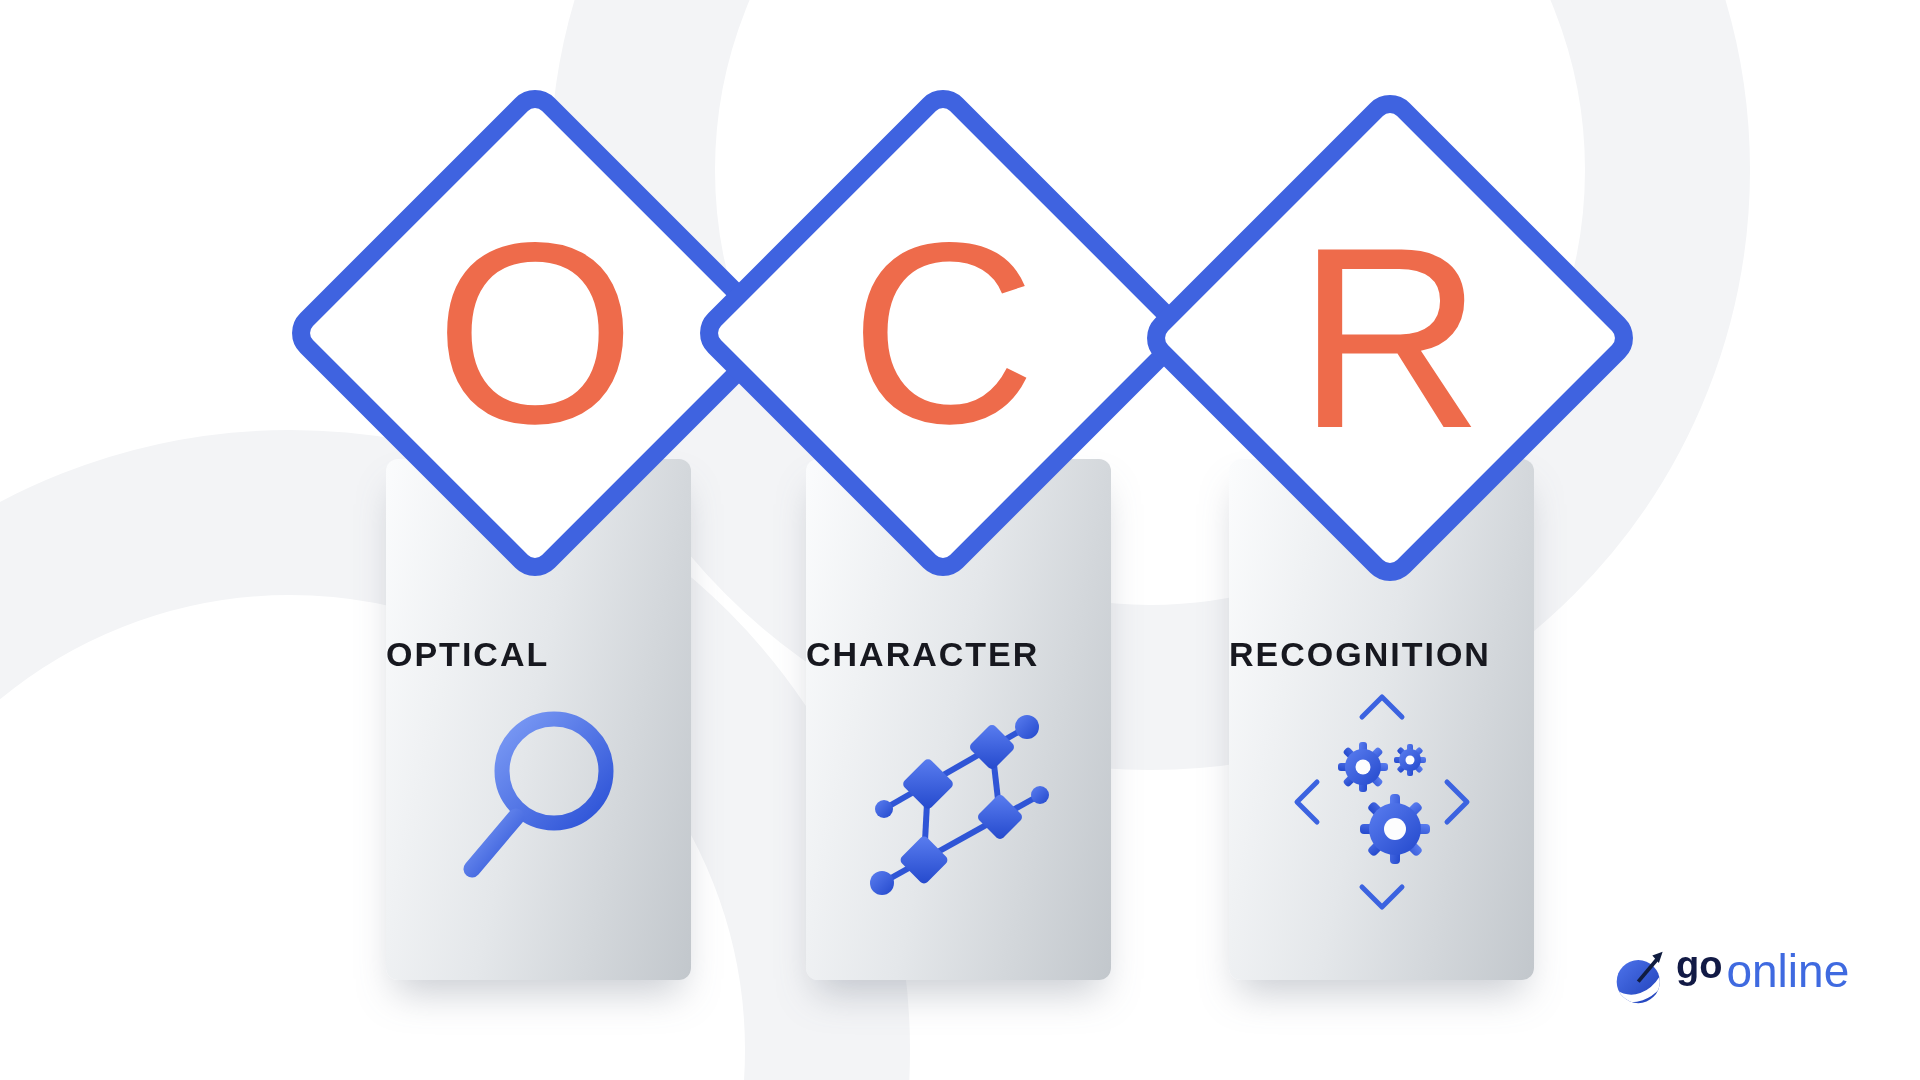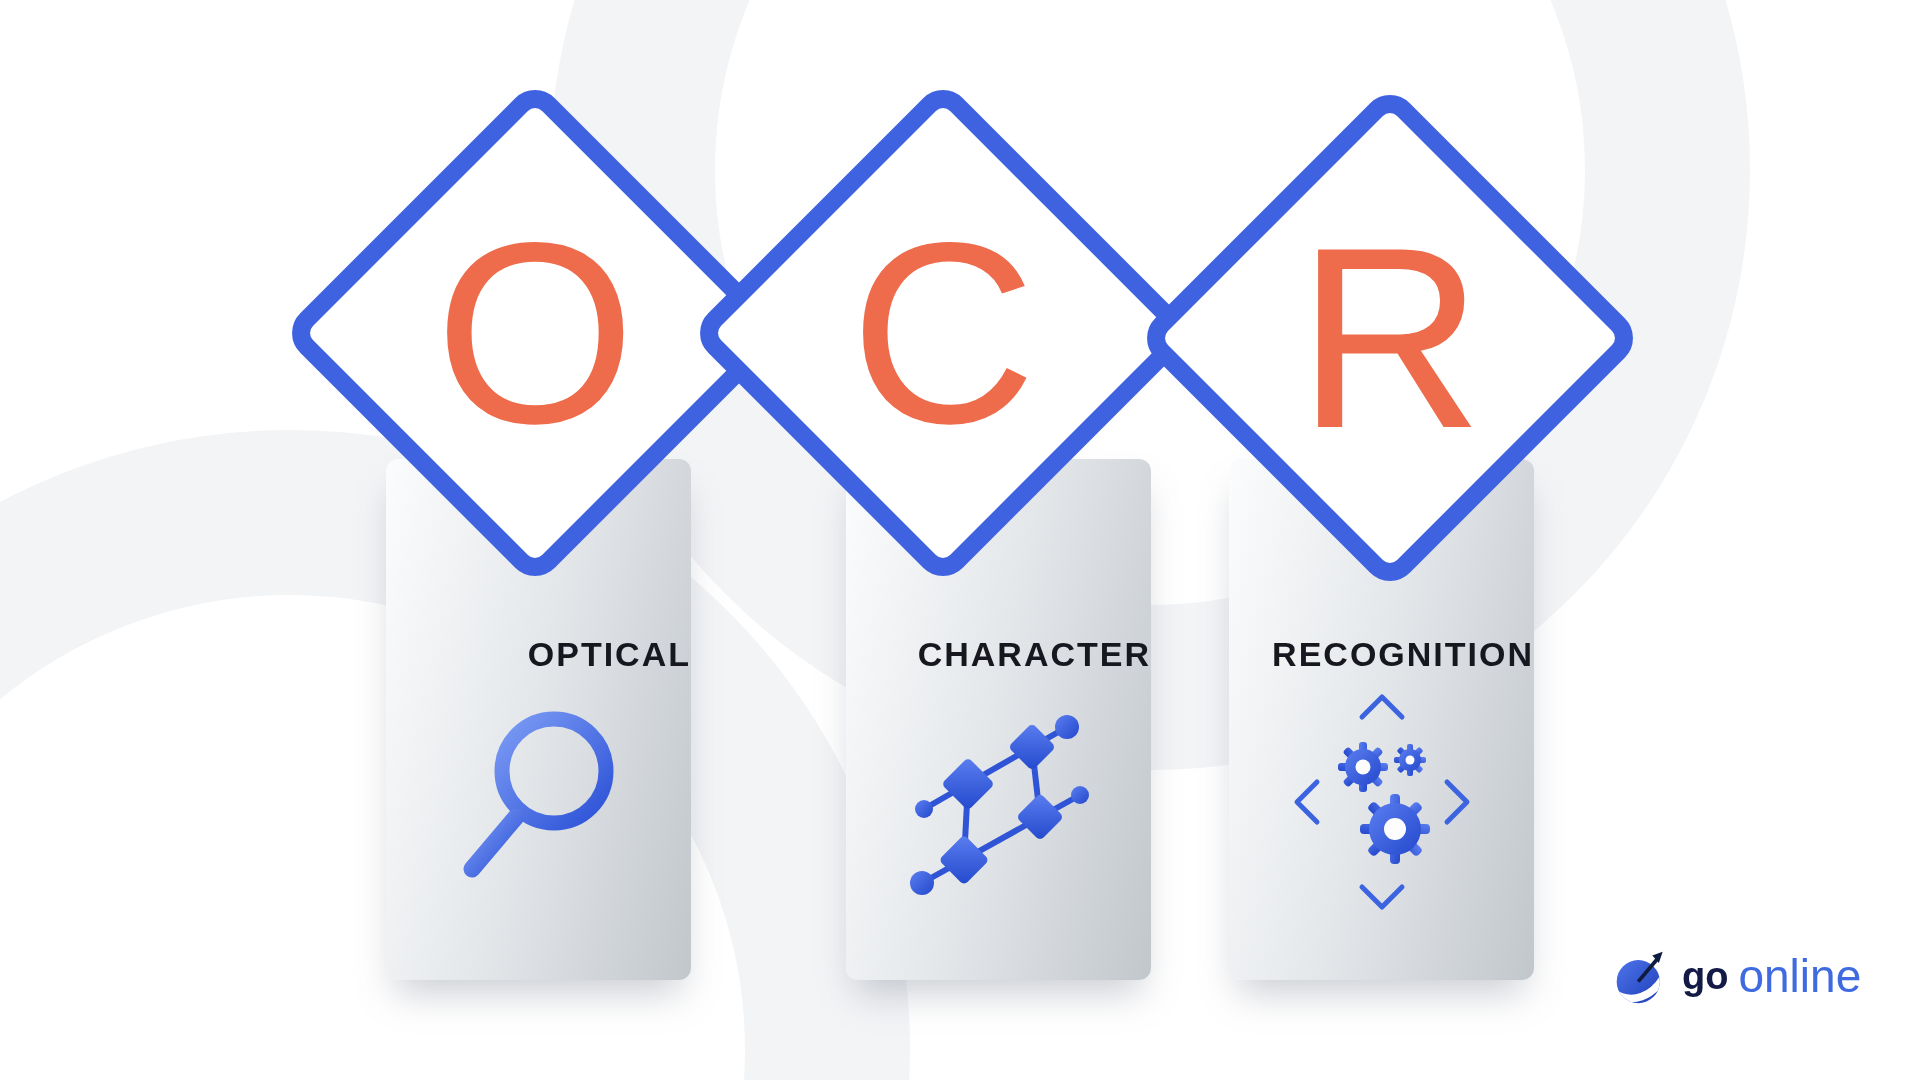--- a/index.html
+++ b/index.html
@@ -17,24 +17,24 @@
   .ring-bottom{width:1240px;height:1240px;left:-330px;top:430px;}
 
   
   .card{
     position:absolute;top:459px;width:305px;height:521px;border-radius:12px;
     background:linear-gradient(102deg,#fbfcfd 0%,#e4e7ea 48%,#c2c7cc 100%);
     box-shadow:0 22px 38px -10px rgba(100,110,125,.35);
     z-index:2;
   }
   .card-1{left:386px;}
-  .card-2{left:846px;text-decoration:underline;}
+  .card-2{left:806px;text-decoration:underline;}
   .card-3{left:1229px;}
   .card-label{
-    position:absolute;top:176px;left:0;width:100%;text-align:right;
+    position:absolute;top:176px;left:0;width:100%;text-align:left;
     font-size:34px;font-weight:600;letter-spacing:2px;color:#17181f;
   }
   .card-icon{
     position:absolute;top:228px;left:50%;transform:translateX(-50%);
     width:210px;height:230px;
   }
 
   
   .diamond{
     position:absolute;width:360px;height:360px;box-sizing:border-box;
@@ -46,21 +46,21 @@
   .diamond-2{left:763px;top:153px;z-index:4;}
   .diamond-3{left:1210px;top:158px;z-index:5;}
   .letter{
     transform:rotate(-45deg);
     font-size:258px;line-height:1;font-weight:400;color:#ee6b4b;
   }
 
   
   .logo{
     position:absolute;left:1612px;top:944px;height:64px;z-index:6;
-    display:flex;align-items:center;gap:10px;
+    display:flex;align-items:flex-start;gap:4px;
   }
   .logo svg{display:block;}
   .logo-go{font-size:38px;font-weight:700;color:#121a45;}
   .logo-online{font-size:46px;font-weight:400;color:#3f6ae0;}
 </style>
 </head>
 <body>
 
 <div class="ring ring-top"></div>
 <div class="ring ring-bottom"></div>

